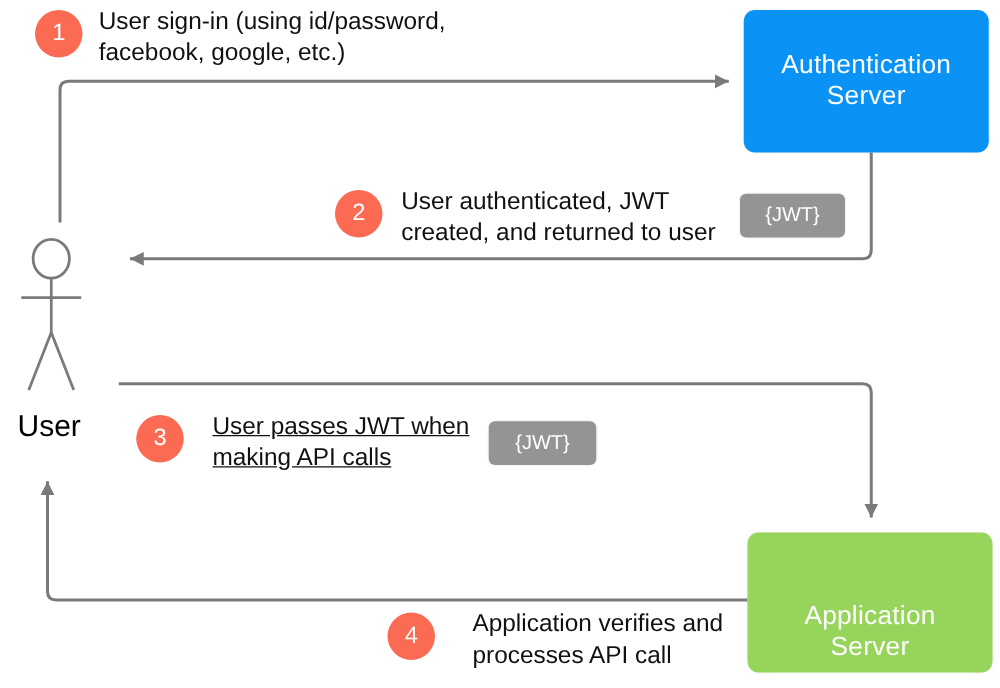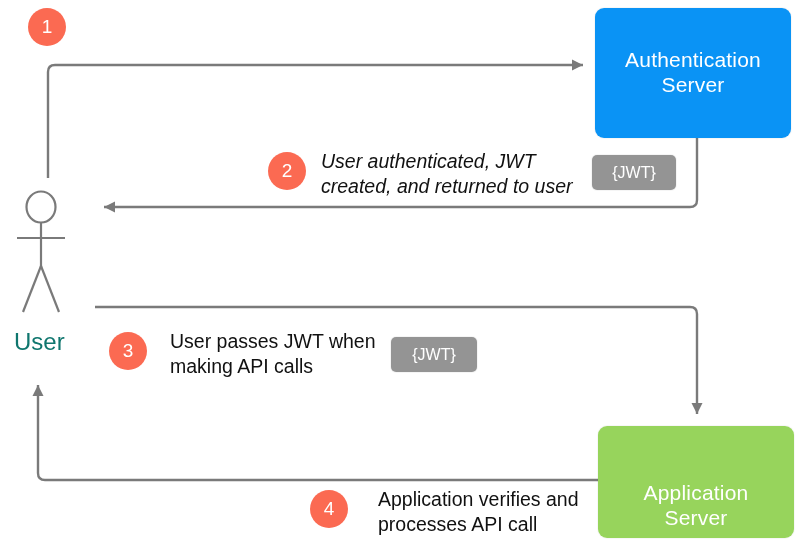--- a/index.html
+++ b/index.html
@@ -7,47 +7,47 @@
        font-family:"Liberation Sans","DejaVu Sans",sans-serif;
        -webkit-font-smoothing:antialiased;}
   #stage{position:relative;width:800px;height:550px;background:#fff;}
 
   svg.wires{position:absolute;left:0;top:0;width:800px;height:550px;overflow:visible;}
 
   .node{position:absolute;border-radius:9px;display:flex;align-items:center;
         justify-content:center;text-align:center;color:#ffffff;
         font-size:21px;line-height:1.18;letter-spacing:.2px;}
   .node span{display:block;}
-  #auth-server{left:595px;top:8px;width:196px;height:130px;background:#0a93f5;
+  #auth-server{left:595px;top:8px;width:196px;height:114px;background:#0a93f5;
                box-shadow:0 0 0 1px rgba(0,0,0,.03);}
   #app-server{left:598px;top:426px;width:196px;height:112px;background:#97d45c;
               box-shadow:0 0 0 1px rgba(0,0,0,.03);}
 
   .step{position:absolute;display:flex;align-items:flex-start;}
   .bullet{width:38px;height:38px;border-radius:50%;background:#fb6a52;color:#fff;
           font-size:19px;display:flex;align-items:center;justify-content:center;
           flex:0 0 38px;}
   .steptext{font-size:19.5px;line-height:1.27;color:#111;white-space:pre-line;}
 
   #step1{left:28px;top:8px;}
   #step1 .steptext{margin-left:13px;margin-top:-3px;}
   #step2{left:268px;top:152px;}
-  #step2 .steptext{margin-left:15px;margin-top:-3px;font-style:italic;}
+  #step2 .steptext{margin-left:15px;margin-top:-3px;}
   #step3{left:109px;top:332px;}
-  #step3 .steptext{margin-left:23px;margin-top:-3px;}
+  #step3 .steptext{margin-left:23px;margin-top:-3px;text-decoration:underline;}
   #step4{left:310px;top:490px;}
   #step4 .steptext{margin-left:30px;margin-top:-3px;}
 
   .jwt-badge{position:absolute;background:#949494;border-radius:5px;color:#ffffff;
              font-size:16px;display:flex;align-items:center;justify-content:center;
              box-shadow:0 0 0 1px rgba(0,0,0,.04);}
   #jwt-badge-2{left:592px;top:155px;width:84px;height:35px;}
   #jwt-badge-3{left:391px;top:337px;width:86px;height:35px;}
 
-  #user-label{position:absolute;left:14px;top:328px;font-size:24px;color:#0f766e;}
+  #user-label{position:absolute;left:14px;top:328px;font-size:24px;color:#000000;}
 </style>
 </head>
 <body>
 
 <div id="stage">
 
   <svg class="wires" viewBox="0 0 800 550">
     <defs>
       <marker id="arrowR" markerWidth="12" markerHeight="12" refX="11" refY="6" orient="auto" markerUnits="userSpaceOnUse">
         <path d="M0,0.5 L11,6 L0,11.5 Z" fill="#7a7a7a"></path>
@@ -87,20 +87,22 @@
 
   <div class="node" id="app-server">
     <span style="white-space:pre-line;margin-top:48px;">Application
 Server</span>
   </div>
 
   <div id="user-label">User</div>
 
   <div class="step" id="step1">
     <div class="bullet">1</div>
+    <div class="steptext">User sign-in (using id/password,
+facebook, google, etc.)</div>
   </div>
 
   <div class="step" id="step2">
     <div class="bullet">2</div>
     <div class="steptext">User authenticated, JWT
 created, and returned to user</div>
   </div>
 
   <div class="step" id="step3">
     <div class="bullet">3</div>

